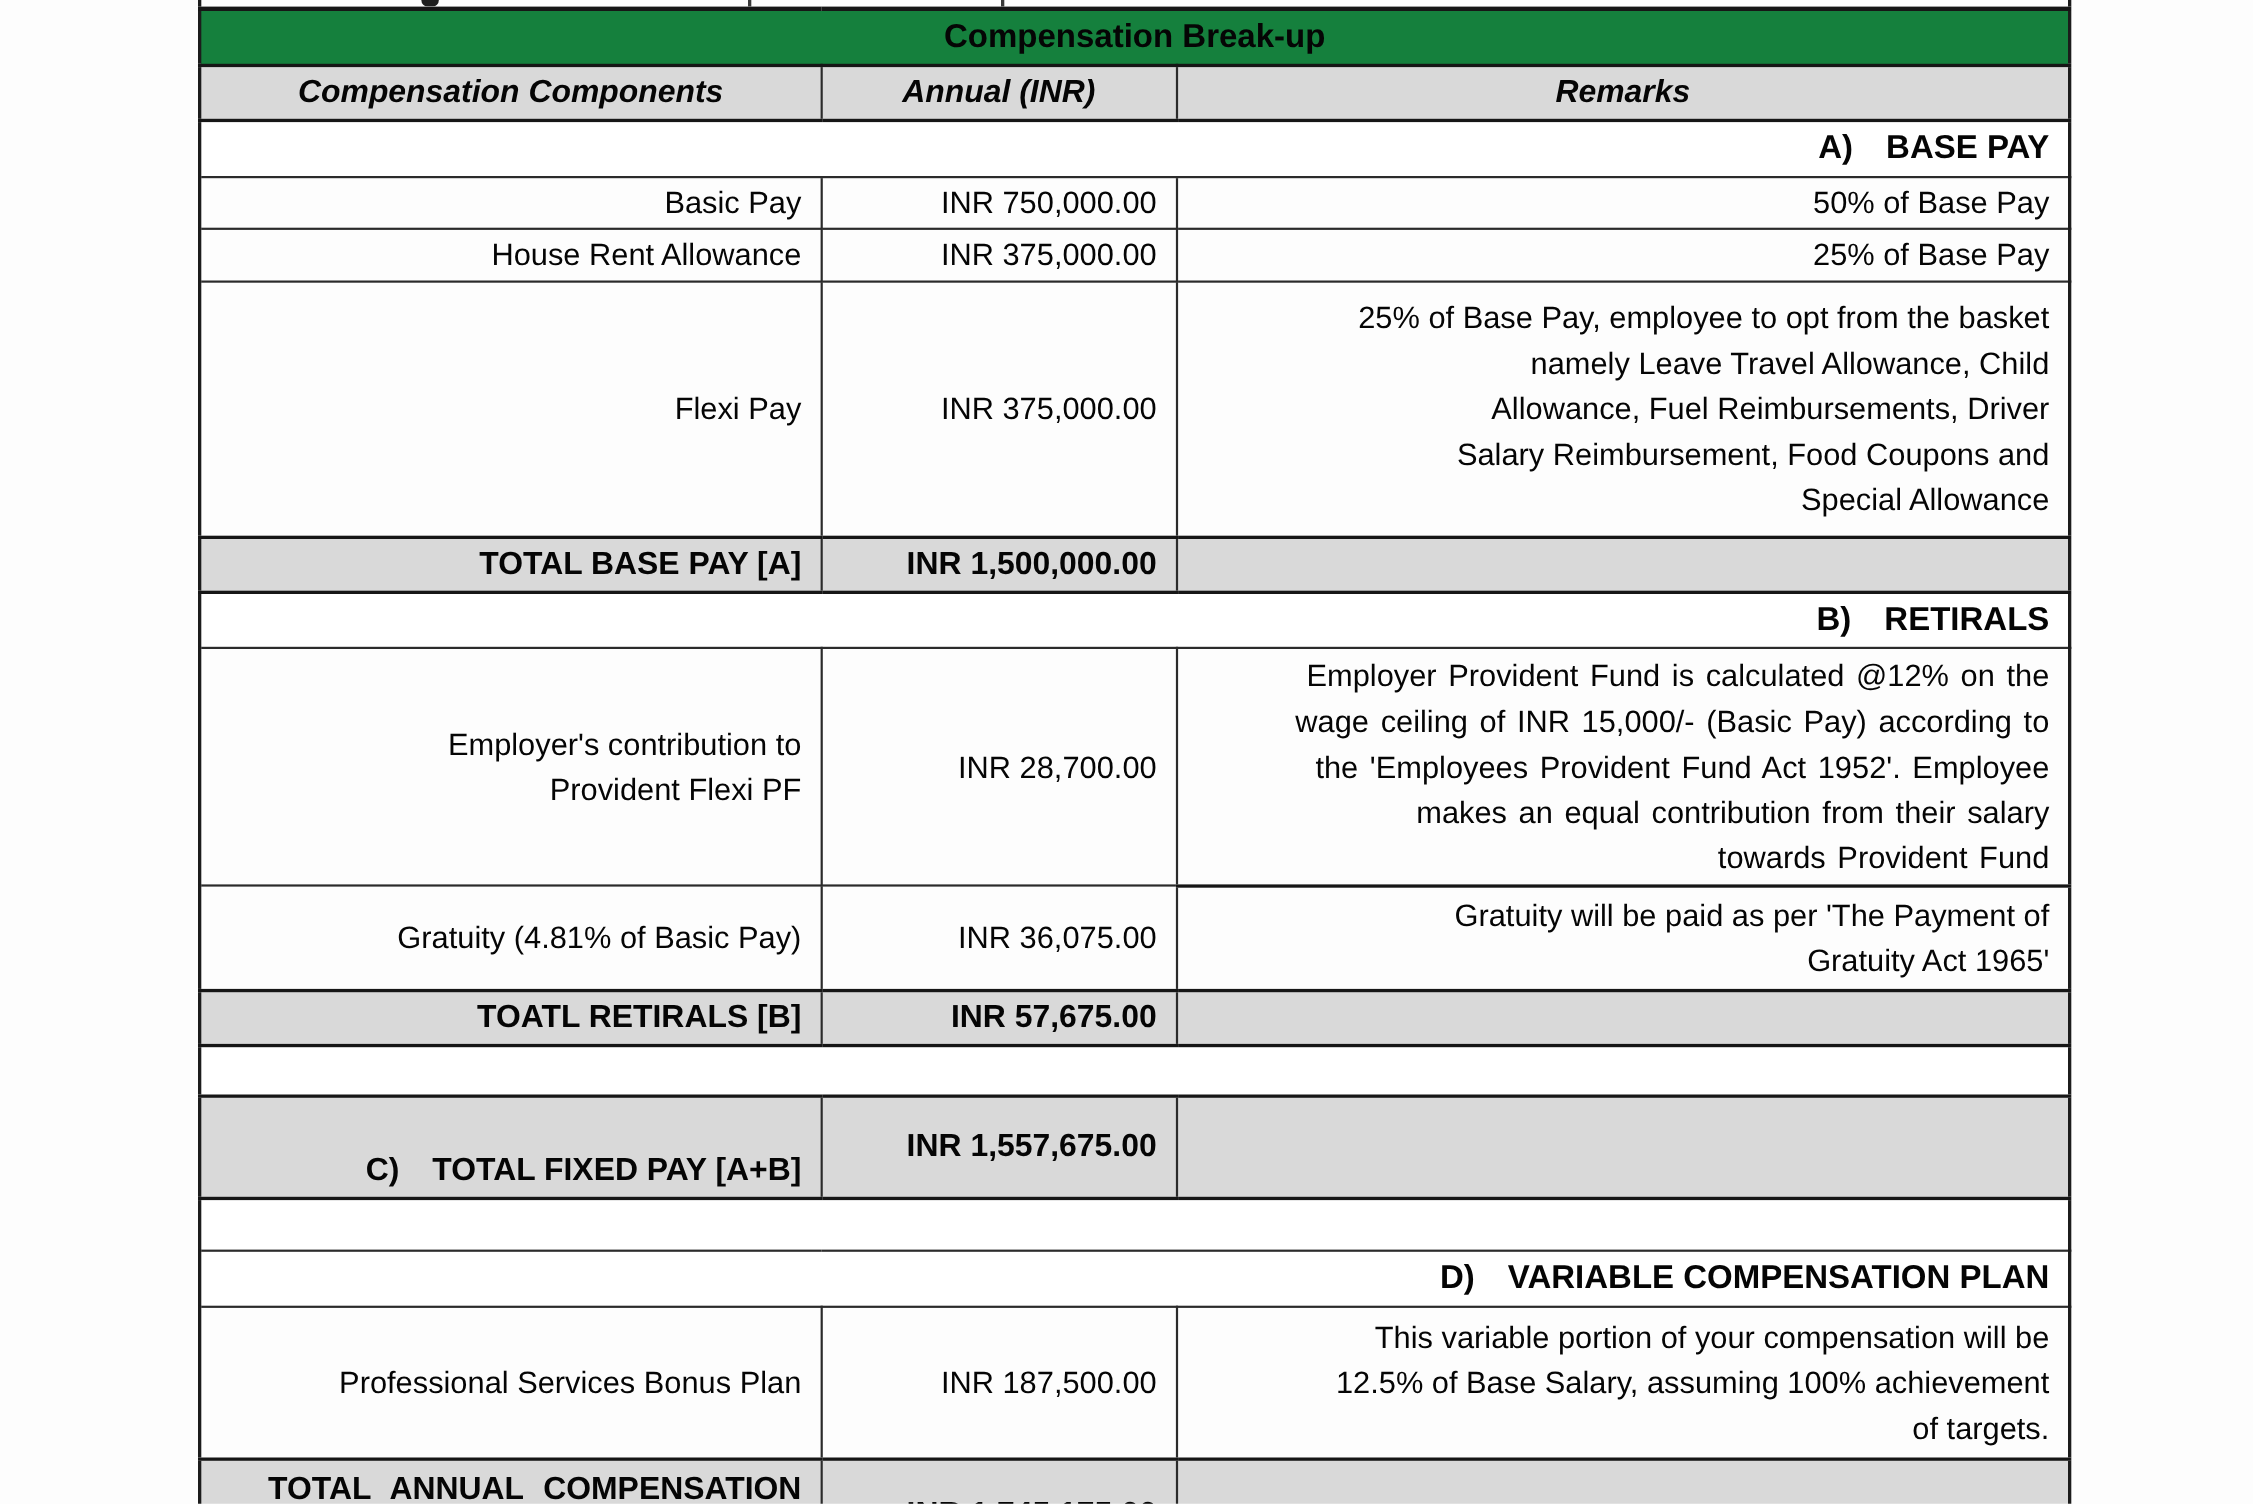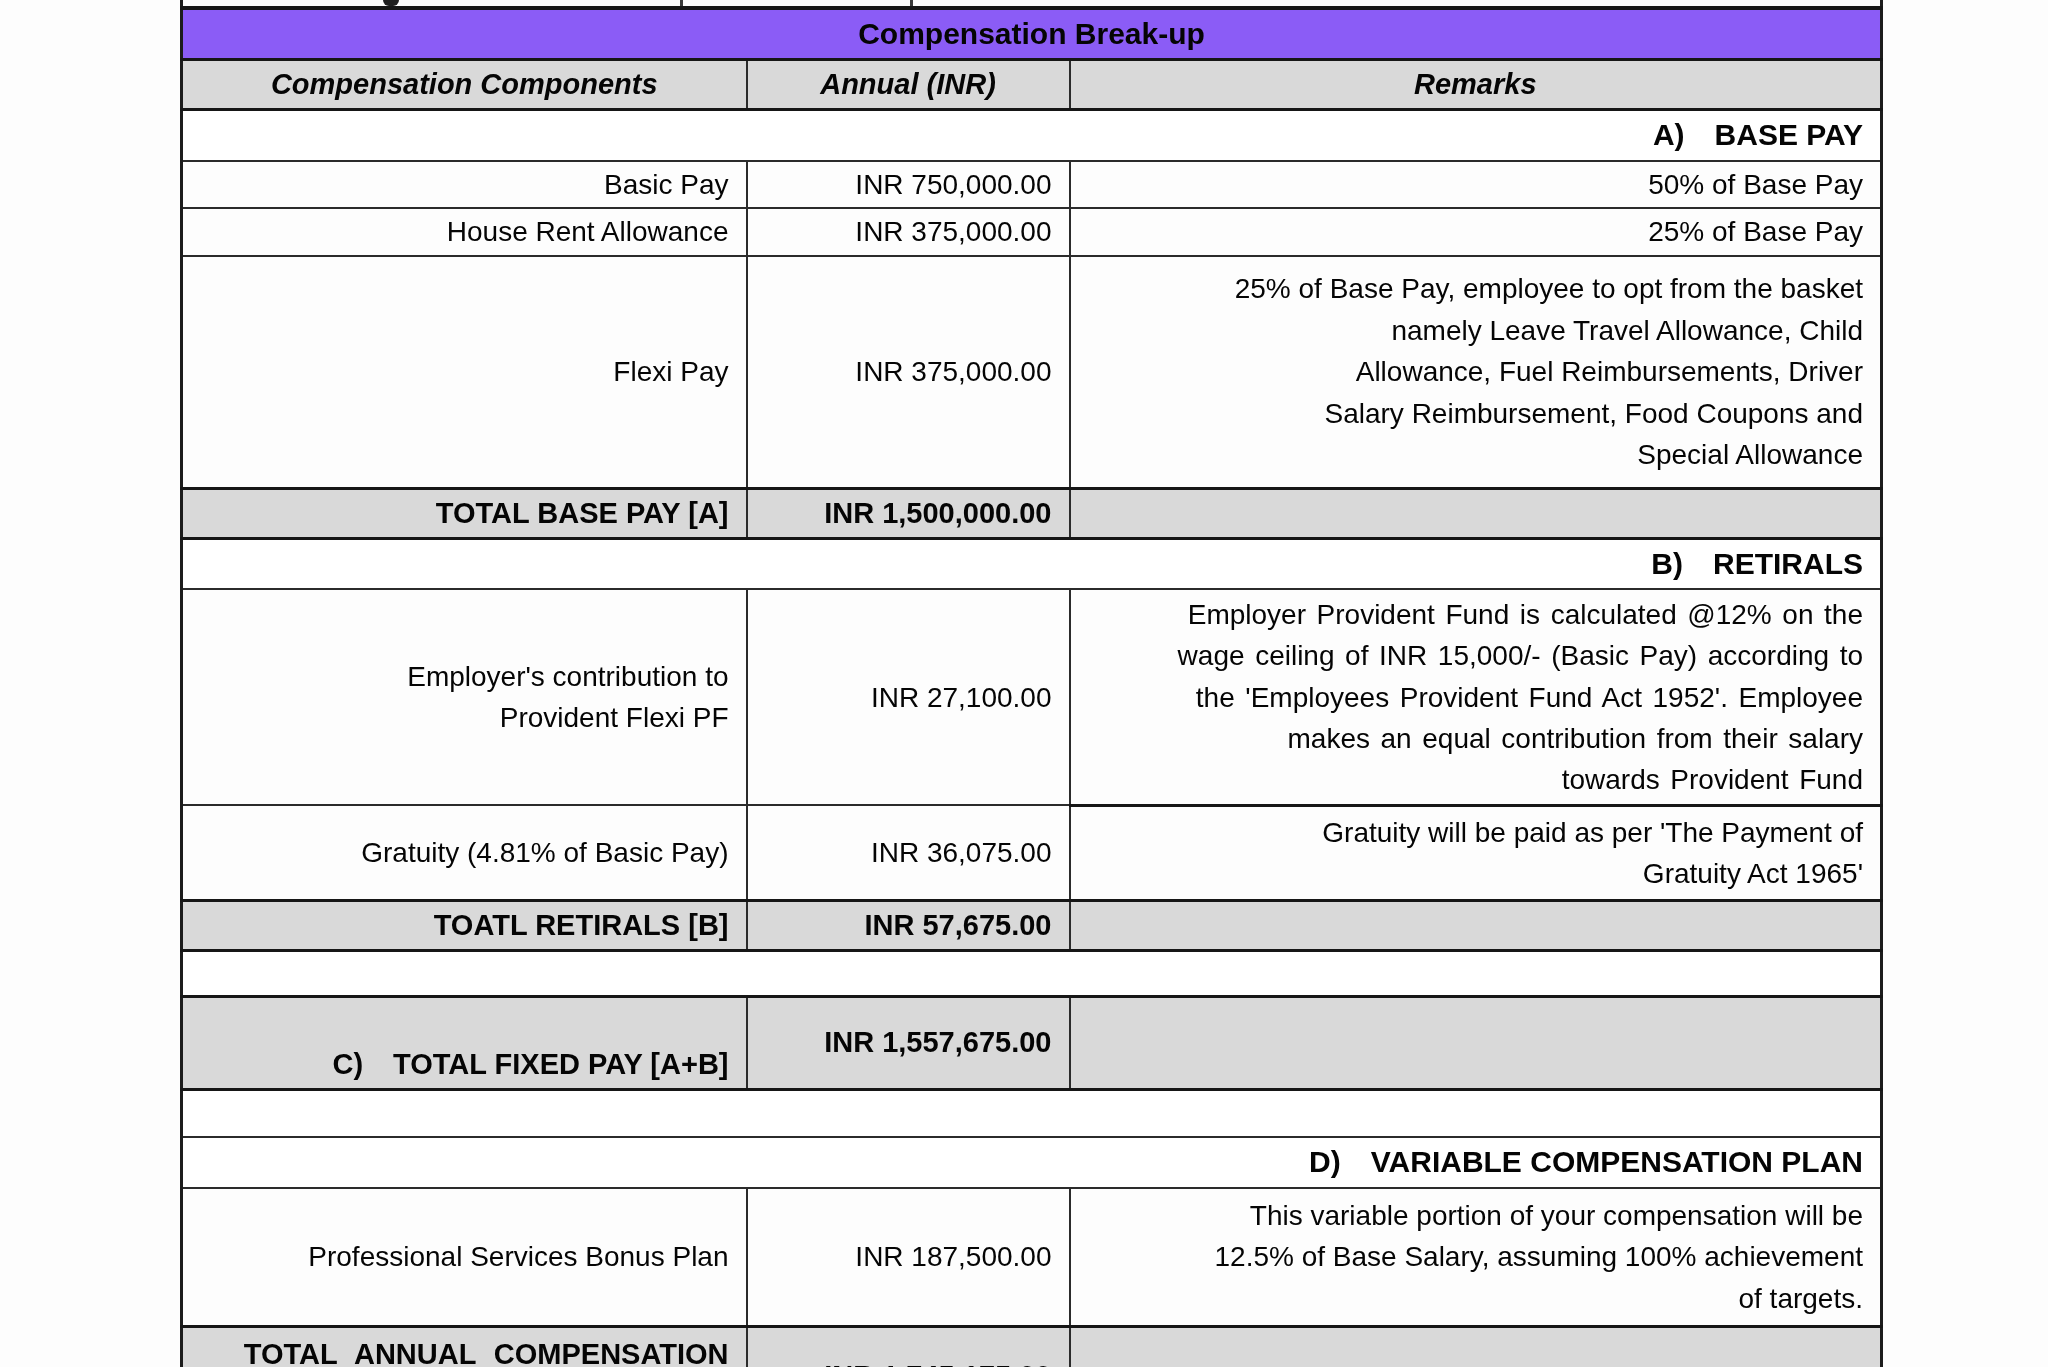--- a/index.html
+++ b/index.html
@@ -49,21 +49,21 @@
   tr.r-sp1{height:46px;}
   tr.r-c{height:45px;}
   tr.r-sp2{height:48px;}
   tr.r-secD{height:46px;}
   tr.r-bonus{height:139px;}
   tr.r-totalCD{height:100px;}
 
   td.sliver{border-top:none;border-bottom:4px solid #161616;padding:0;position:relative;}
   td.title{
     text-align:center;font-weight:bold;font-size:30px;
-    border-bottom:3px solid #161616;background:#8b5cf6;
+    border-bottom:3px solid #161616;background:#15803d;
   }
   td.head{
     text-align:center;font-weight:bold;font-size:29px;
     background:#d9d9d9;border-bottom:3px solid #161616;font-style:italic;
   }
   td.section{font-weight:bold;font-size:30px;background:#fff;}
   .pfx{display:inline-block;margin-right:30px;}
   td.shade{background:#d9d9d9;}
   td.b{font-weight:bold;font-size:29px;}
   td.comp-cell, td.rem-cell{white-space:pre-line;}
@@ -148,21 +148,21 @@
 
       <tr class="r-secB">
         <td class="section" colspan="3">
           <span class="pfx">B)</span><span>RETIRALS</span>
         </td>
       </tr>
 
       <tr class="r-pf">
         <td class="comp-cell">Employer's contribution to
 Provident Flexi PF</td>
-        <td class="amt-cell">INR 27,100.00</td>
+        <td class="amt-cell">INR 28,700.00</td>
         <td class="rem-cell ws-pf bb3">Employer Provident Fund is calculated @12% on the
 wage ceiling of INR 15,000/- (Basic Pay) according to
 the 'Employees Provident Fund Act 1952'. Employee
 makes an equal contribution from their salary
 towards Provident Fund</td>
       </tr>
 
       <tr class="r-grat">
         <td class="comp-cell">Gratuity (4.81% of Basic Pay)</td>
         <td class="amt-cell">INR 36,075.00</td>

